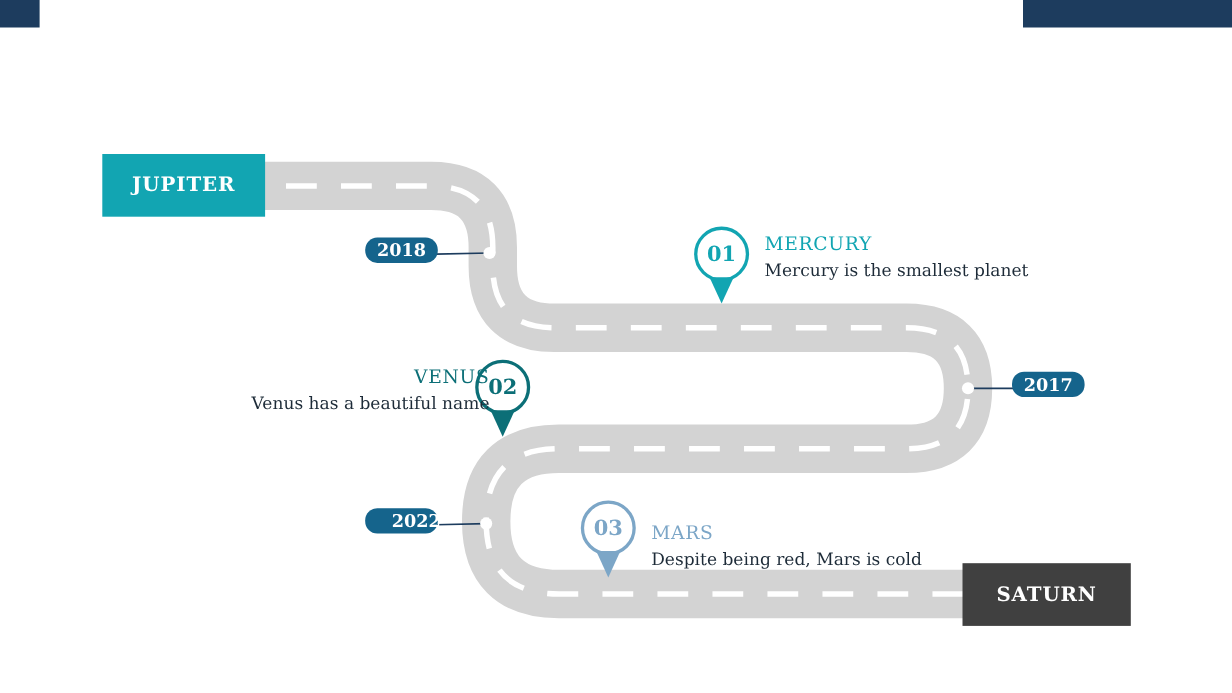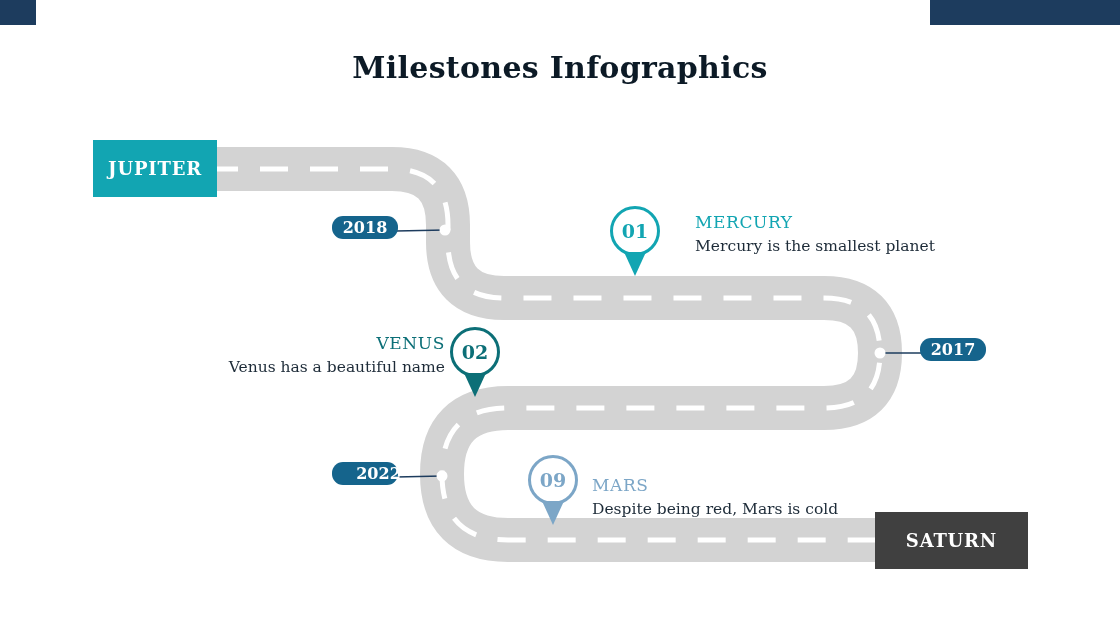--- a/index.html
+++ b/index.html
@@ -14,38 +14,38 @@
   
   .title { position:absolute; left:0; top:50px; width:100%; text-align:center;
            font-size:30px; font-weight:700; color:#0c1a26; letter-spacing:0.3px; z-index:3; }
 
   
   .road-svg { position:absolute; left:0; top:0; width:1120px; height:630px; z-index:1; }
 
   
   .planet-box { position:absolute; height:57px; display:flex; align-items:center; justify-content:center;
                 color:#ffffff; font-weight:700; font-size:18px; letter-spacing:0.8px; z-index:2; }
-  .jupiter { left:93px; top:140px; width:124px; background:#12a5b2; }
+  .jupiter { left:93px; top:140px; width:148px; background:#12a5b2; }
   .saturn  { left:875px; top:512px; width:153px; background:#404040; }
 
   
   .year-badge { position:absolute; width:66px; height:23px; background:#15648c; border-radius:11px;
                 color:#ffffff; font-weight:700; font-size:16px; display:flex; align-items:center;
                 justify-content:center; z-index:3; }
   .year-2018 { left:332px; top:216px; }
   .year-2020 { left:920px; top:338px; }
   .year-2022 { left:332px; top:462px;padding-left:27px; }
 
   
   .teal   { --c:#12a5b2; }
   .petrol { --c:#0c6f77; }
   .steel  { --c:#7ca6c7; }
   .pin { position:absolute; width:50px; z-index:3; }
-  .pin-01 { left:610px; top:206px; }
-  .pin-02 { left:450px; top:327px; }
+  .pin-01 { left:631px; top:206px; }
+  .pin-02 { left:432px; top:327px; }
   .pin-03 { left:528px; top:455px; }
   .pin-circle { width:50px; height:50px; border-radius:50%; background:#ffffff;
                 border:3px solid var(--c); color:var(--c); display:flex; align-items:center;
                 justify-content:center; font-weight:700; font-size:19px; }
   .pin-tail { width:0; height:0; margin:-4px auto 0 auto;
               border-left:11px solid transparent; border-right:11px solid transparent;
               border-top:24px solid var(--c); }
 
   
   .ms-text { position:absolute; z-index:3; }
@@ -59,21 +59,20 @@
   .name-steel  { color:#7ca6c7;margin-top:20px; }
 </style>
 </head>
 <body>
 
 <div class="slide">
 
   <div class="corner-tl"></div>
   <div class="corner-tr"></div>
 
-  <div class="title">Milestones Infographics</div>
 
   <svg class="road-svg" viewBox="0 0 1120 630" xmlns="http://www.w3.org/2000/svg">
     <path d="M 160 169 H 392 Q 448 169 448 225 V 242 Q 448 298 504 298 H 824 Q 880 298 880 353 Q 880 408 824 408 H 508 Q 442 408 442 474 Q 442 540 508 540 H 920" fill="none" stroke="#d3d3d3" stroke-width="44"></path>
     <path d="M 160 169 H 392 Q 448 169 448 225 V 242 Q 448 298 504 298 H 824 Q 880 298 880 353 Q 880 408 824 408 H 508 Q 442 408 442 474 Q 442 540 508 540 H 920" fill="none" stroke="#ffffff" stroke-width="5" stroke-dasharray="28 22"></path>
     <line x1="396" y1="231" x2="445" y2="230" stroke="#1d3c5e" stroke-width="1.5"></line>
     <line x1="880" y1="353" x2="922" y2="353" stroke="#1d3c5e" stroke-width="1.5"></line>
     <line x1="396" y1="477" x2="442" y2="476" stroke="#1d3c5e" stroke-width="1.5"></line>
     <circle cx="445" cy="230" r="5.5" fill="#ffffff"></circle>
     <circle cx="880" cy="353" r="5.5" fill="#ffffff"></circle>
     <circle cx="442" cy="476" r="5.5" fill="#ffffff"></circle>
@@ -98,21 +97,21 @@
 
   <div class="pin pin-01 teal">
     <div class="pin-circle">01</div>
     <div class="pin-tail"></div>
   </div>
   <div class="pin pin-02 petrol">
     <div class="pin-circle">02</div>
     <div class="pin-tail"></div>
   </div>
   <div class="pin pin-03 steel">
-    <div class="pin-circle">09</div>
+    <div class="pin-circle">03</div>
     <div class="pin-tail"></div>
   </div>
 
   <div class="ms-text mercury-text">
     <div class="ms-name name-teal">MERCURY</div>
     <div class="ms-desc">Mercury is the smallest planet</div>
   </div>
   <div class="ms-text venus-text">
     <div class="ms-name name-petrol">VENUS</div>
     <div class="ms-desc">Venus has a beautiful name</div>

